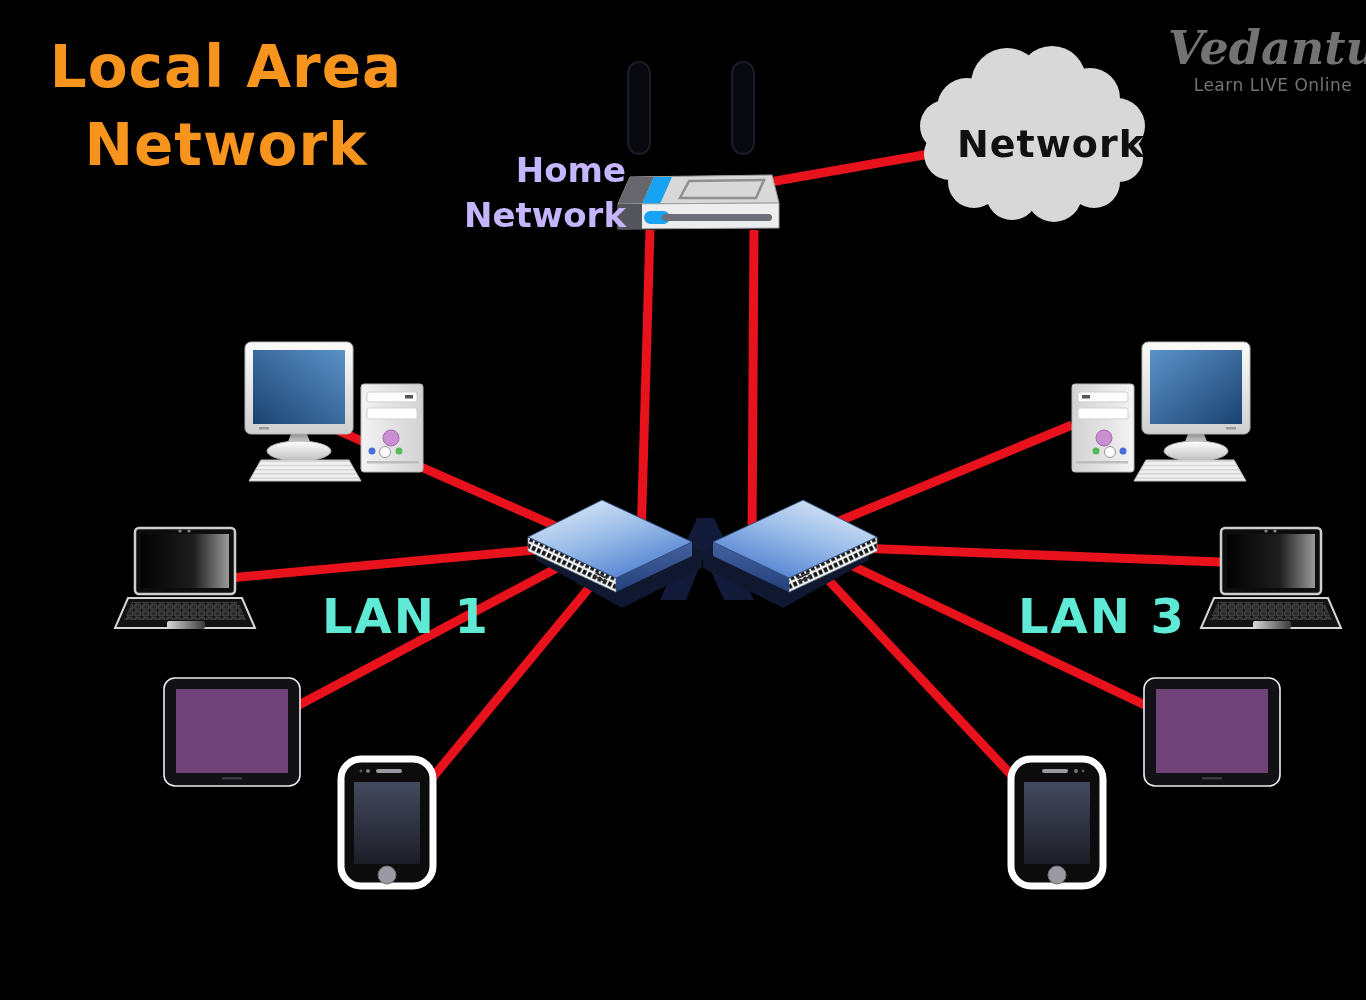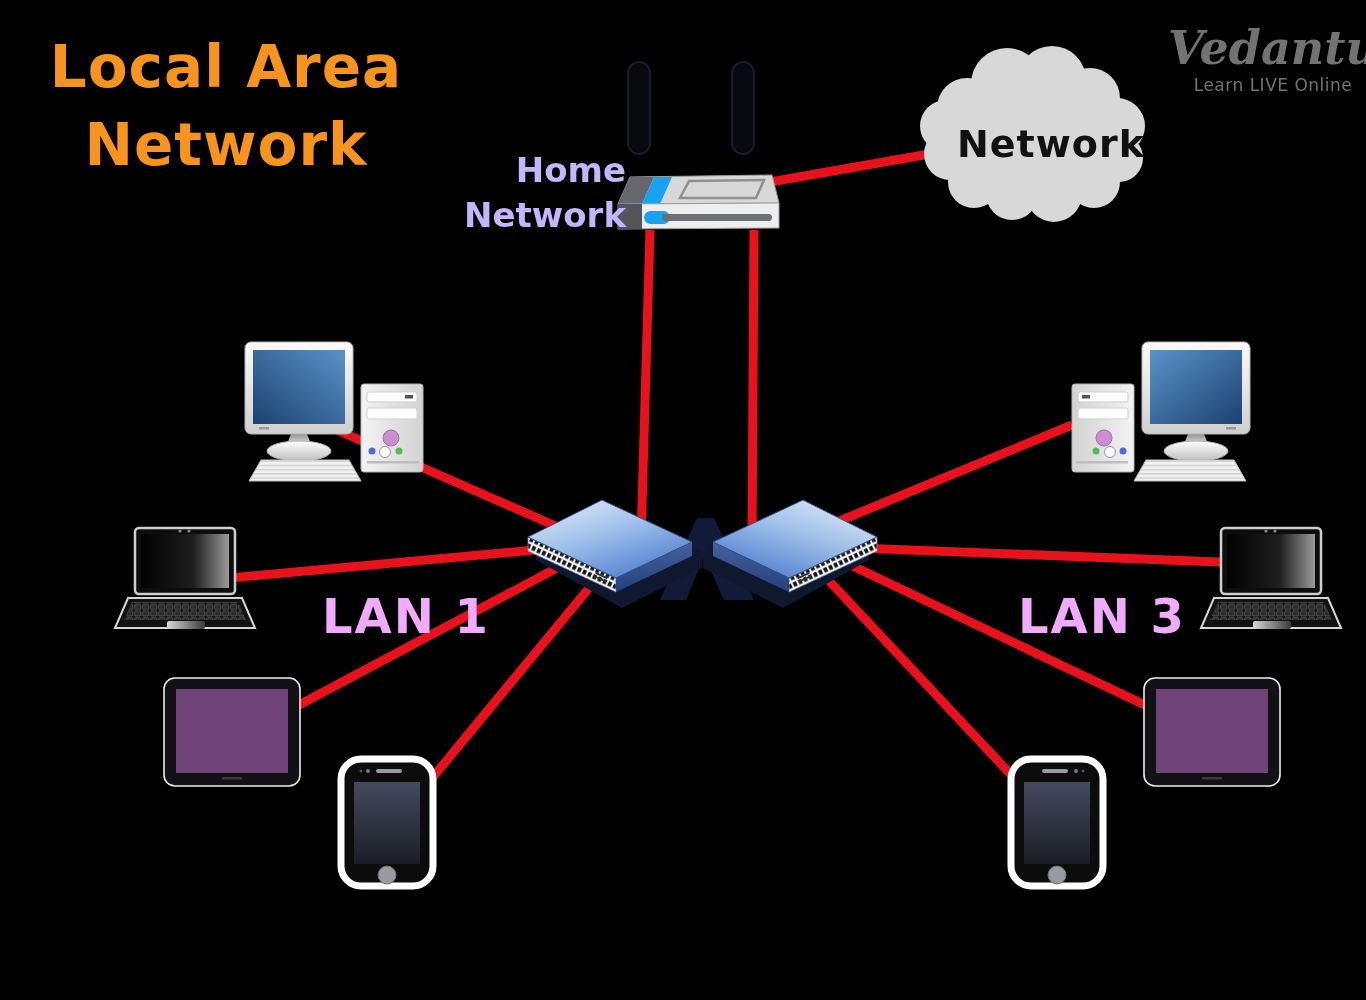--- a/index.html
+++ b/index.html
@@ -10,21 +10,21 @@
   #main-title{left:10px;top:12px;width:400px;text-align:center;color:#f7941d;
               font-size:58px;font-weight:bold;letter-spacing:1px;line-height:78px;}
   #brand{left:1152px;top:6px;width:210px;text-align:center;color:#737373;}
   #brand .brand-name{font-family:"DejaVu Serif","Liberation Serif",serif;
                      font-style:italic;font-weight:bold;font-size:46px;line-height:52px;}
   #brand .brand-tagline{font-size:17px;font-weight:normal;letter-spacing:.5px;line-height:22px;}
   #router-label{left:448px;top:132px;width:162px;text-align:right;color:#c4b5fd;
                 font-size:34px;font-weight:bold;line-height:45px;}
   #internet-label{left:935px;top:106px;width:200px;text-align:center;color:#111;
                   font-size:38px;font-weight:bold;letter-spacing:1px;}
-  .lan-label{width:180px;text-align:center;color:#f0abfc;font-size:48px;font-weight:bold;letter-spacing:2px;}
+  .lan-label{width:180px;text-align:center;color:#5eead4;font-size:48px;font-weight:bold;letter-spacing:2px;}
   #lan1-label{left:300px;top:572px;}
   #lan2-label{left:996px;top:572px;}
 </style>
 </head>
 <body>
 
 <div id="stage">
 
   <svg id="diagram-svg" width="1366" height="1000" viewBox="0 0 1366 1000">
     <defs>

